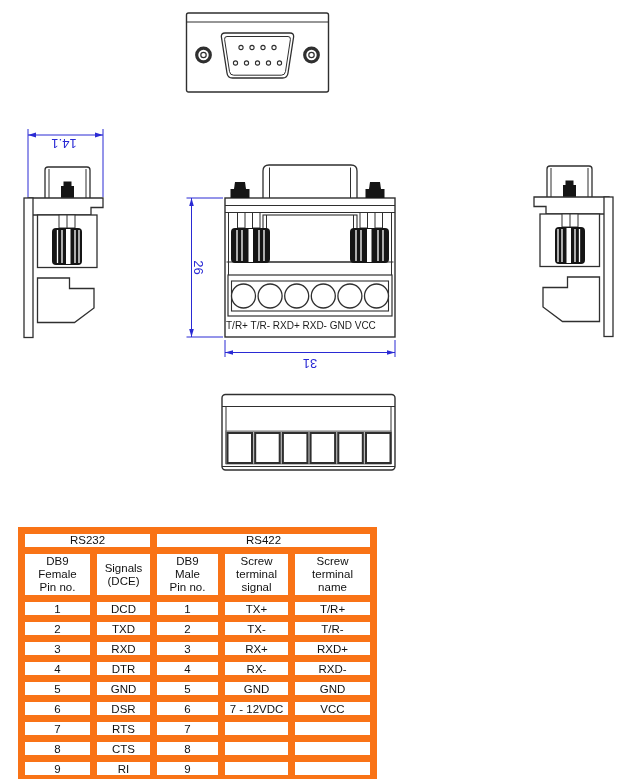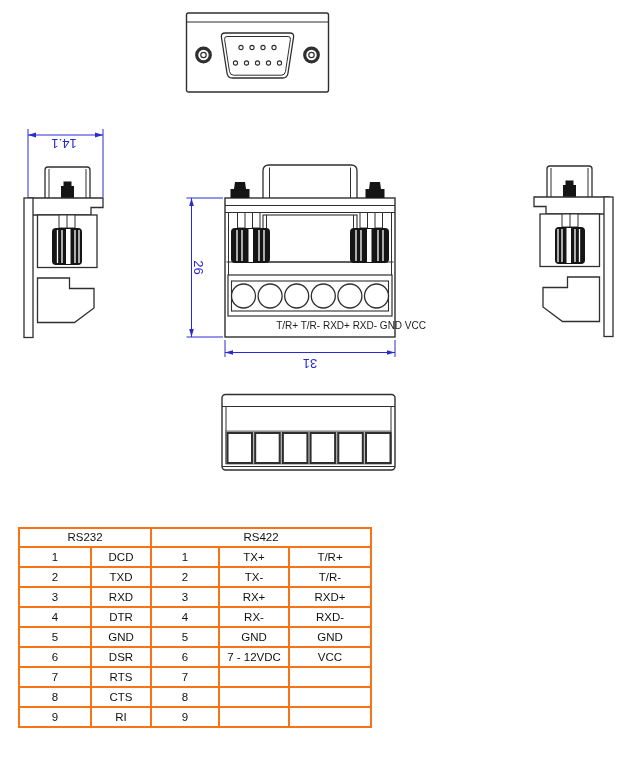--- a/index.html
+++ b/index.html
@@ -4,25 +4,25 @@
 <style>
   html,body{margin:0;padding:0;background:#fff;}
   #canvas{position:relative;width:630px;height:779px;background:#ffffff;overflow:hidden;
           font-family:"Liberation Sans",sans-serif;}
   .view{position:absolute;}
   svg{display:block;}
   .dim-text{position:absolute;color:#2a2ad4;font-size:13px;line-height:15px;
             font-family:"Liberation Sans",sans-serif;text-align:center;}
   .rot180{transform:rotate(180deg);}
   .rot90{transform:rotate(90deg);}
-  .terminal-label{position:absolute;left:226px;top:320px;width:200px;text-align:right;
+  .terminal-label{position:absolute;left:226px;top:320px;width:200px;text-align:left;
                   font-size:10px;color:#1c1c1c;letter-spacing:0px;white-space:nowrap;}
   table.pin-table{position:absolute;left:18px;top:527px;border-collapse:collapse;
                   table-layout:fixed;font-size:11.5px;color:#111;}
-  table.pin-table th,table.pin-table td{border:2px solid #f97316;text-align:center;
+  table.pin-table th,table.pin-table td{border:7px solid #f97316;text-align:center;
                   vertical-align:middle;padding:0 2px;font-weight:400;overflow:hidden;}
   table.pin-table th{white-space:pre-line;line-height:13px;}
   tr.hrow1{height:19px;}
   tr.hrow2{height:48px;}
   tr.brow{height:20px;}
   .ln{stroke:#2f2f2f;fill:none;}
   .fillw{fill:#ffffff;stroke:#2f2f2f;}
   .blk{fill:#151515;stroke:none;}
   .blue{stroke:#2a2ad4;fill:none;stroke-width:1;}
   .bluefill{fill:#2a2ad4;stroke:none;}
@@ -224,20 +224,36 @@
         <col style="width:60px">
         <col style="width:68px">
       <col style="width:70px">
         <col style="width:82px">
     </colgroup>
     <thead>
       <tr class="hrow1">
         <th colspan="2">RS232</th>
         <th colspan="3">RS422</th>
       </tr>
+      <tr class="hrow2">
+        <th>DB9
+Female
+Pin no.</th>
+        <th>Signals
+(DCE)</th>
+        <th>DB9
+Male
+Pin no.</th>
+        <th>Screw
+terminal
+signal</th>
+        <th>Screw
+terminal
+name</th>
+      </tr>
     </thead>
     <tbody>
       <tr class="brow">
         <td>1</td>
         <td>DCD</td>
         <td>1</td>
         <td>TX+</td>
         <td>T/R+</td>
       </tr>
       <tr class="brow">

